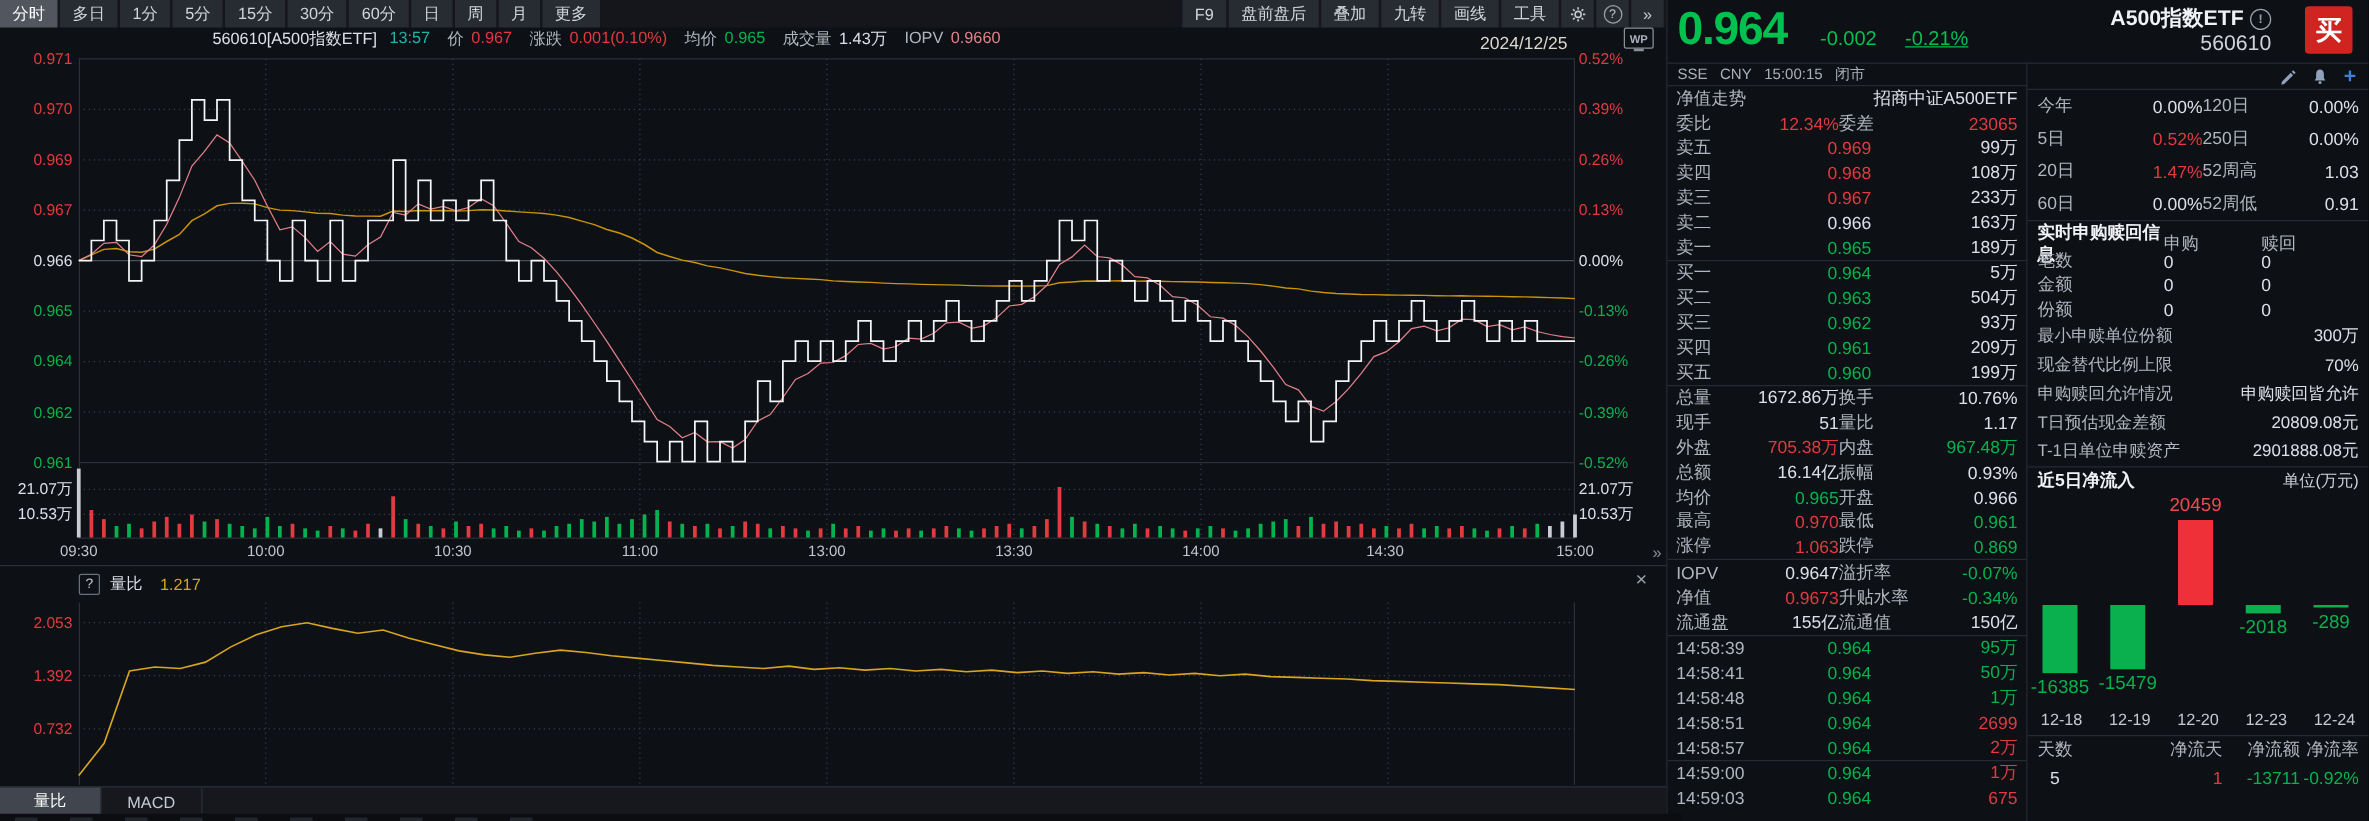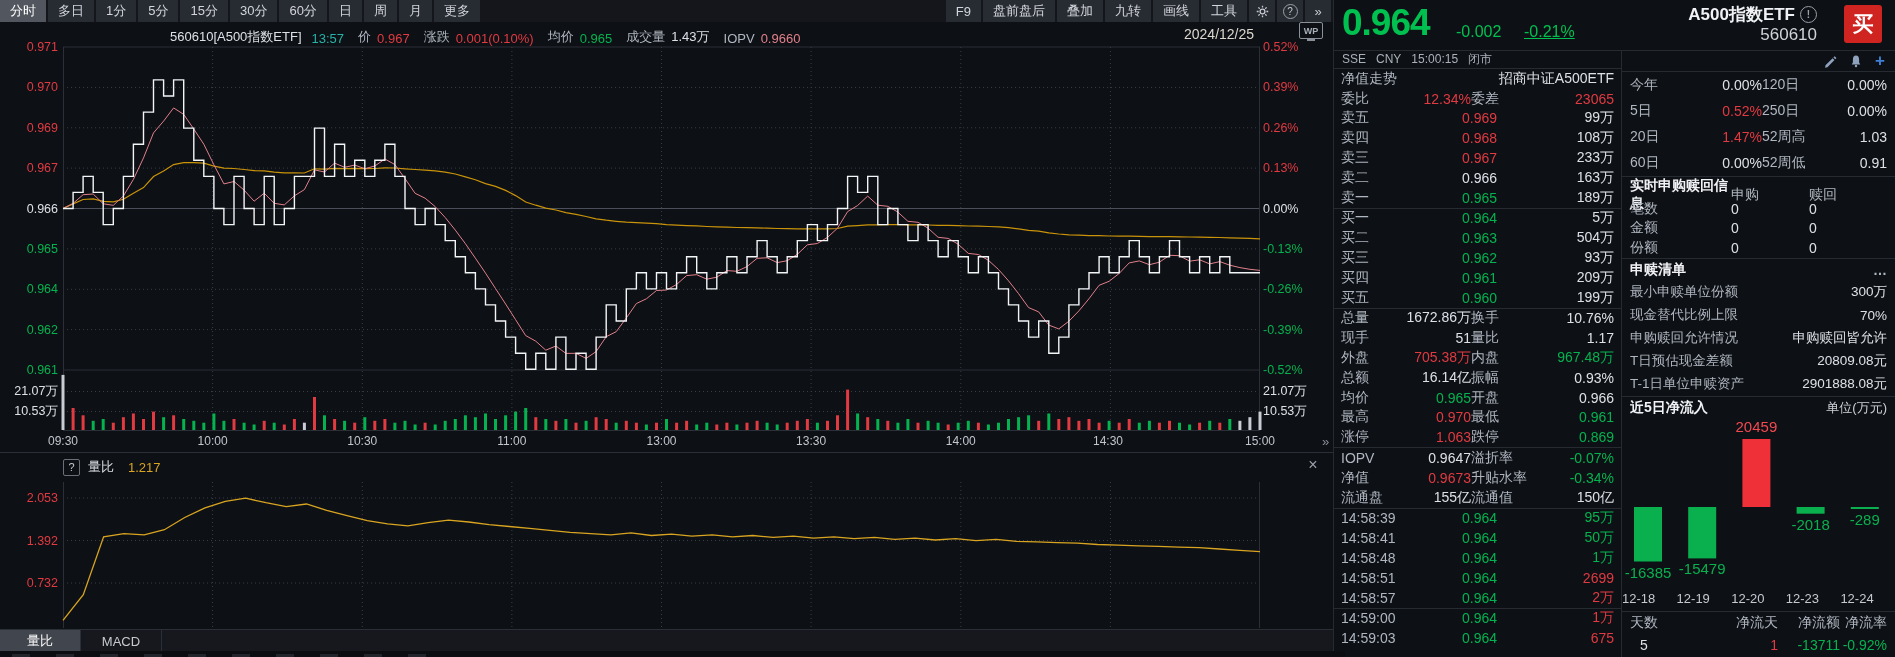--- a/index.html
+++ b/index.html
@@ -10,21 +10,21 @@
 
   
   #leftpane{position:absolute;left:0;top:0;width:1333px;height:657px;border-right:1px solid #262a31;}
   #toolbar{position:absolute;left:0;top:0;width:1333px;height:22px;background:#14161b;display:flex;align-items:stretch;}
   .tb-cell{display:flex;align-items:center;padding:0 10px;margin-right:2px;background:#272b32;color:#d2d5db;font-size:13px;cursor:pointer;white-space:nowrap;}
   .tb-cell.active{background:#51565f;color:#ffffff;}
   #tb-right{margin-left:auto;display:flex;align-items:stretch;}
   .tb-ico{display:flex;align-items:center;justify-content:center;width:26px;margin-right:2px;background:#272b32;color:#c6c9d0;cursor:pointer;}
   .helpcircle{display:inline-flex;width:13px;height:13px;border:1px solid #9aa0aa;border-radius:50%;font-size:10px;align-items:center;justify-content:center;color:#c6c9d0;}
 
-  #infobar{position:absolute;left:0;top:22px;width:1333px;height:24px;display:flex;align-items:flex-end;font-size:13px;white-space:nowrap;}
+  #infobar{position:absolute;left:0;top:22px;width:1333px;height:24px;display:flex;align-items:flex-start;font-size:13px;white-space:nowrap;}
   #infobar .lab{color:#b0b6c0;margin-left:14px;}
   #infobar .val{margin-left:6px;}
   #ib-code{margin-left:170px;color:#dde0e6;}
   #ib-time{margin-left:10px;color:#25b3a7;}
   #ib-date{position:absolute;left:1184px;top:4px;color:#ddd8ce;font-size:14px;}
   #wp-badge{position:absolute;left:1299px;top:0;width:22px;height:15px;border:1px solid #8a9099;border-radius:2px;
             font-size:9px;font-weight:bold;color:#aab0ba;display:flex;align-items:center;justify-content:center;}
   #wp-badge:after{content:"";position:absolute;left:7px;top:16px;width:8px;height:2px;background:#8a9099;}
 
   .ylab{position:absolute;width:58px;text-align:right;font-size:12.5px;line-height:16px;}
@@ -71,21 +71,21 @@
   .rrow{height:26px;display:grid;grid-template-columns:48px 84px 68px 1fr;align-items:center;padding:0 8px;font-size:14px;}
   .rrow .ra{text-align:right;}
   .sec-head{height:22px;display:grid;align-items:center;padding:0 8px;font-size:14px;font-weight:bold;color:#f0f2f5;border-top:1px solid #262a31;}
   .rt-grid{grid-template-columns:1fr 78px 78px;}
   .rt-row{height:19.5px;display:grid;grid-template-columns:1fr 78px 78px;align-items:center;padding:0 8px;font-size:14px;}
   .ss-row{height:23px;display:flex;align-items:center;justify-content:space-between;padding:0 8px;font-size:13.5px;}
   #nf-head{height:22px;display:flex;align-items:center;justify-content:space-between;padding:0 8px;border-top:1px solid #262a31;}
   #nf-title{font-size:14px;font-weight:bold;color:#f0f2f5;}
   #nf-unit{font-size:13px;color:#cdd1d8;}
   #nf-dates{height:18px;display:flex;}
-  #nf-dates div{width:54.6px;text-align:left;font-size:13px;color:#c6c9d0;}
+  #nf-dates div{width:54.6px;text-align:center;font-size:13px;color:#c6c9d0;}
   #nf-foot-h{height:22px;display:grid;grid-template-columns:60px 88px 62px 1fr;align-items:center;padding:0 8px;font-size:14px;color:#b0b6c0;border-top:1px solid #262a31;margin-top:2px;}
   #nf-foot-v{height:22px;display:grid;grid-template-columns:60px 88px 62px 1fr;align-items:center;padding:0 8px;font-size:14px;}
   #nf-foot-h .ra,#nf-foot-v .ra{text-align:right;}
   svg{display:block;}
 </style>
 </head>
 <body>
 
 <div id="root">
 
@@ -610,24 +610,20 @@
             <span class="gray">金额</span>
             <span class="ra white">0</span>
             <span class="ra white">0</span>
           </div>
           <div class="rt-row">
             <span class="gray">份额</span>
             <span class="ra white">0</span>
             <span class="ra white">0</span>
           </div>
         </div>
-      <div class="sec-head" style="grid-template-columns:1fr auto" id="ss-head">
-        <span>申赎清单</span>
-        <span class="gray" style="font-weight:bold;cursor:pointer">…</span>
-      </div>
       <div id="ss-rows">
           <div class="ss-row">
             <span class="gray">最小申赎单位份额</span>
             <span class="white">300万</span>
           </div>
           <div class="ss-row">
             <span class="gray">现金替代比例上限</span>
             <span class="white">70%</span>
           </div>
           <div class="ss-row">

